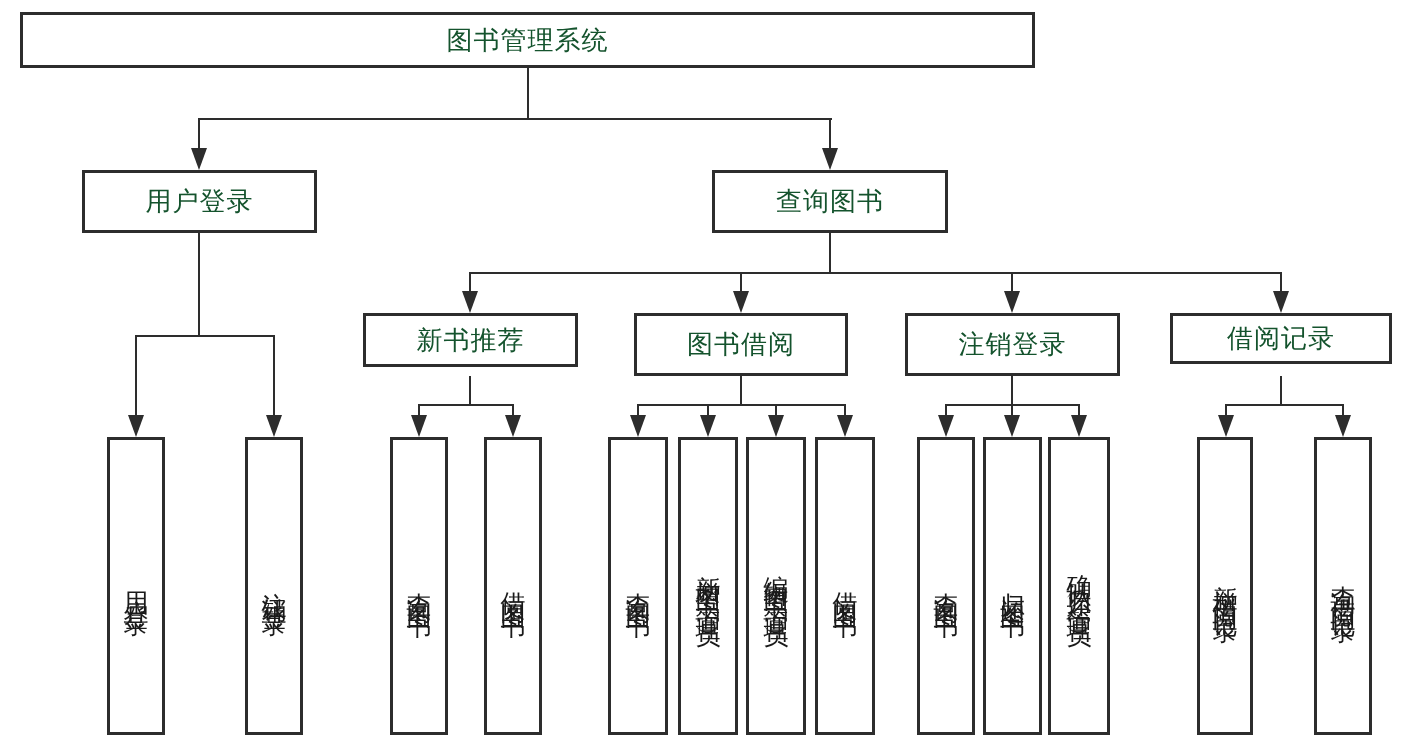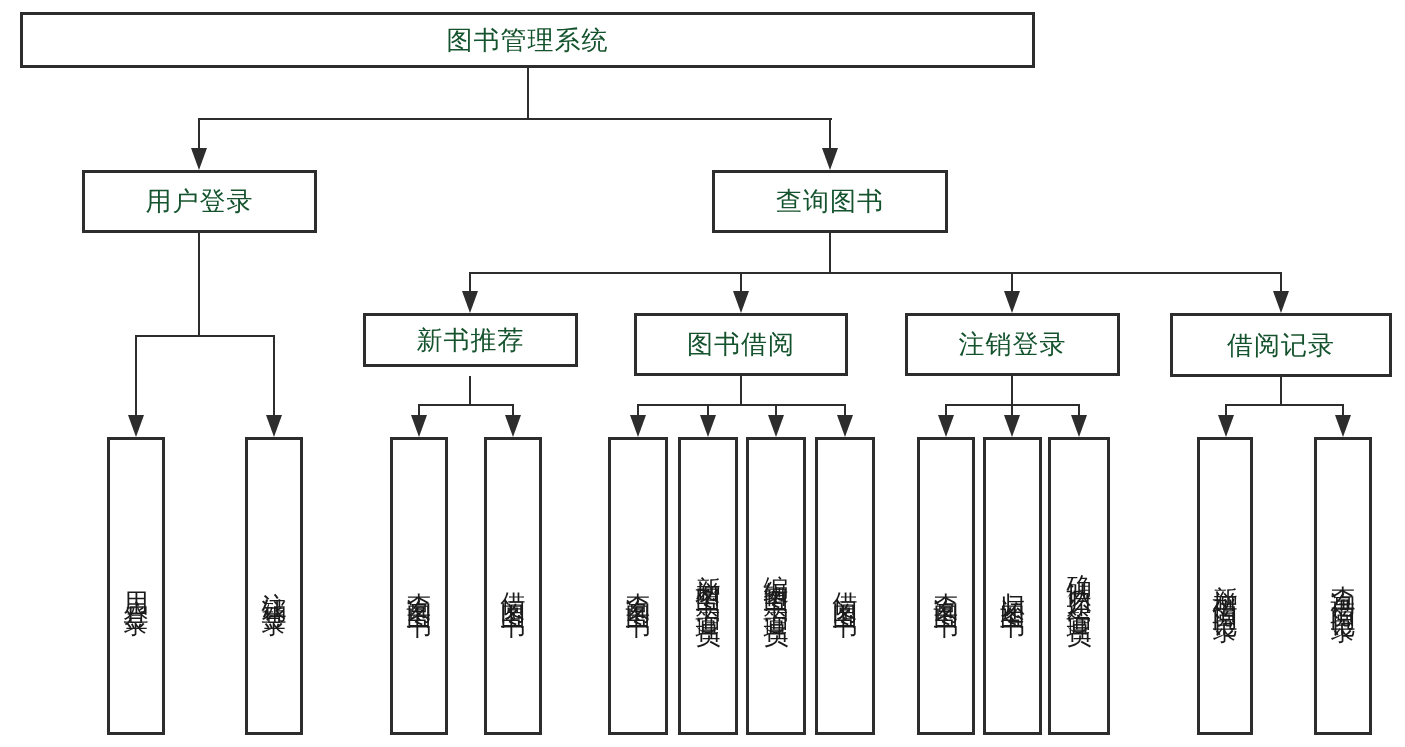--- a/index.html
+++ b/index.html
@@ -107,21 +107,21 @@
 
   <div class="nodebox" style="left:363px;top:313px;width:215px;height:54px">
     <span class="hlabel">新书推荐</span>
   </div>
   <div class="nodebox" style="left:634px;top:313px;width:214px;height:63px">
     <span class="hlabel">图书借阅</span>
   </div>
   <div class="nodebox" style="left:905px;top:313px;width:215px;height:63px">
     <span class="hlabel">注销登录</span>
   </div>
-  <div class="nodebox" style="left:1170px;top:313px;width:222px;height:64px">
+  <div class="nodebox" style="left:1170px;top:313px;width:222px;height:51px">
     <span class="hlabel">借阅记录</span>
   </div>
 
   <div class="v" style="left:469px;top:376px;height:30px"></div>
   <div class="h" style="left:418px;top:404px;width:96px"></div>
   <div class="v" style="left:418px;top:404px;height:13px"></div>
   <div class="ah" style="left:411px;top:415px"></div>
   <div class="v" style="left:512px;top:404px;height:13px"></div>
   <div class="ah" style="left:505px;top:415px"></div>
 

